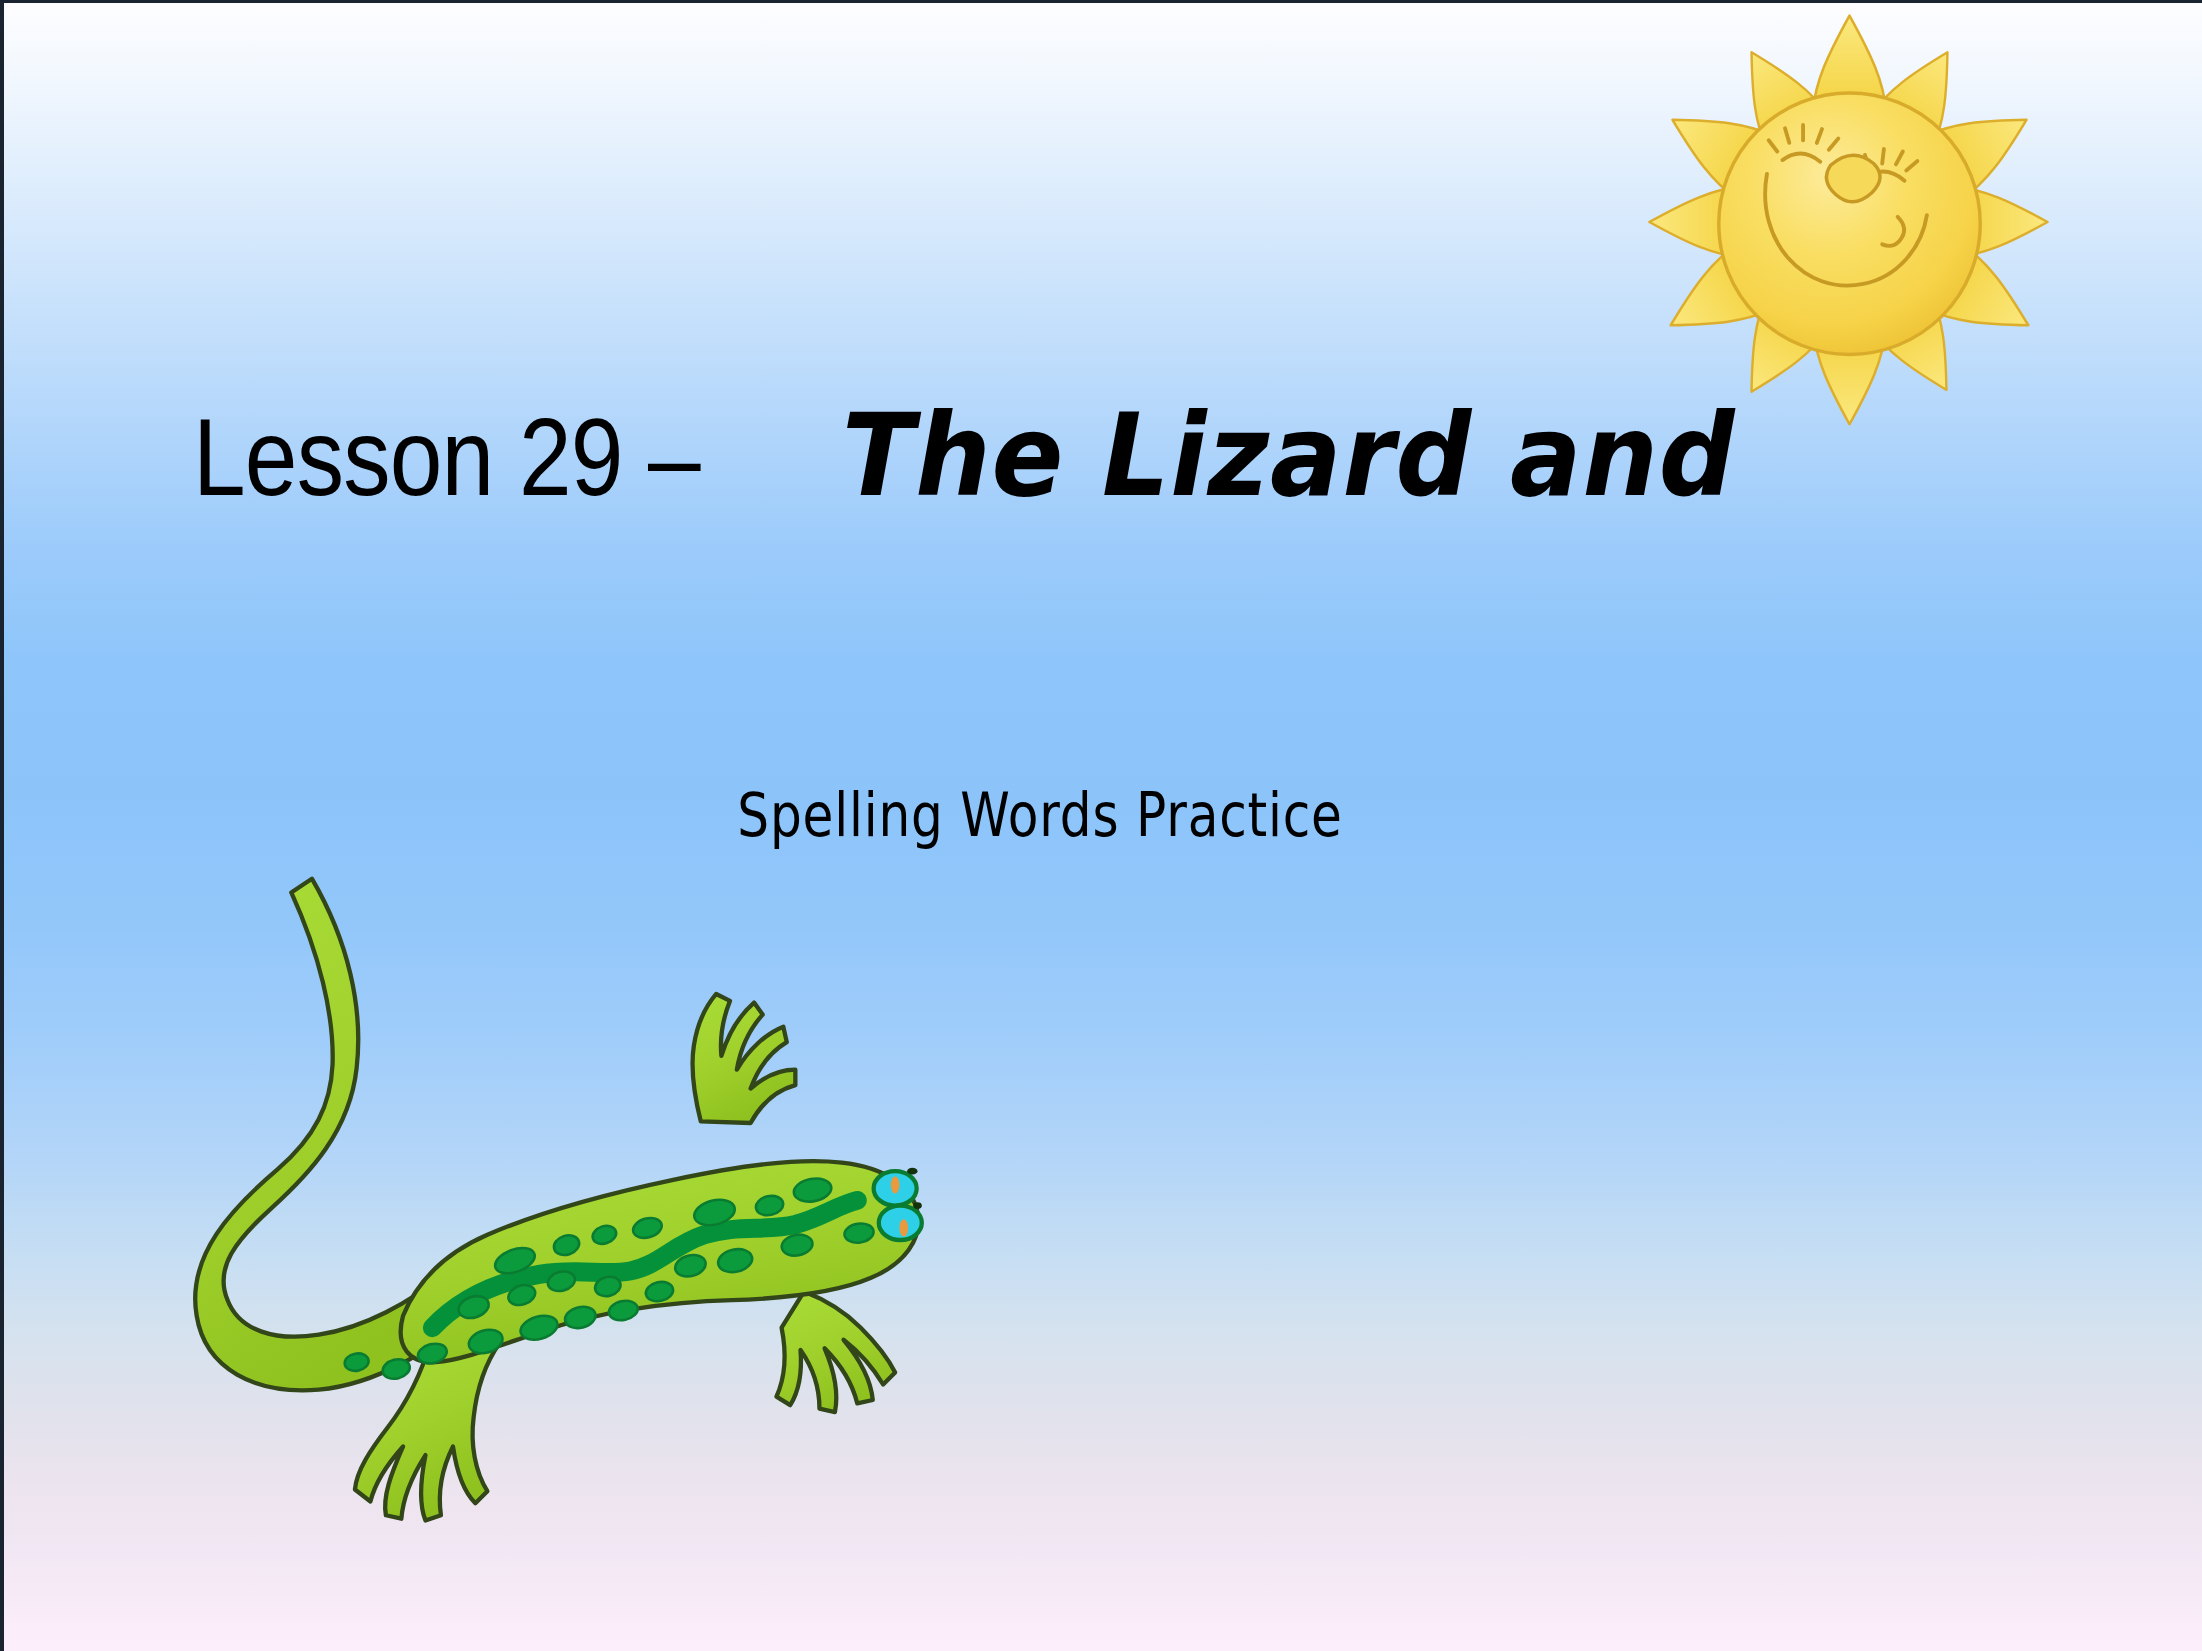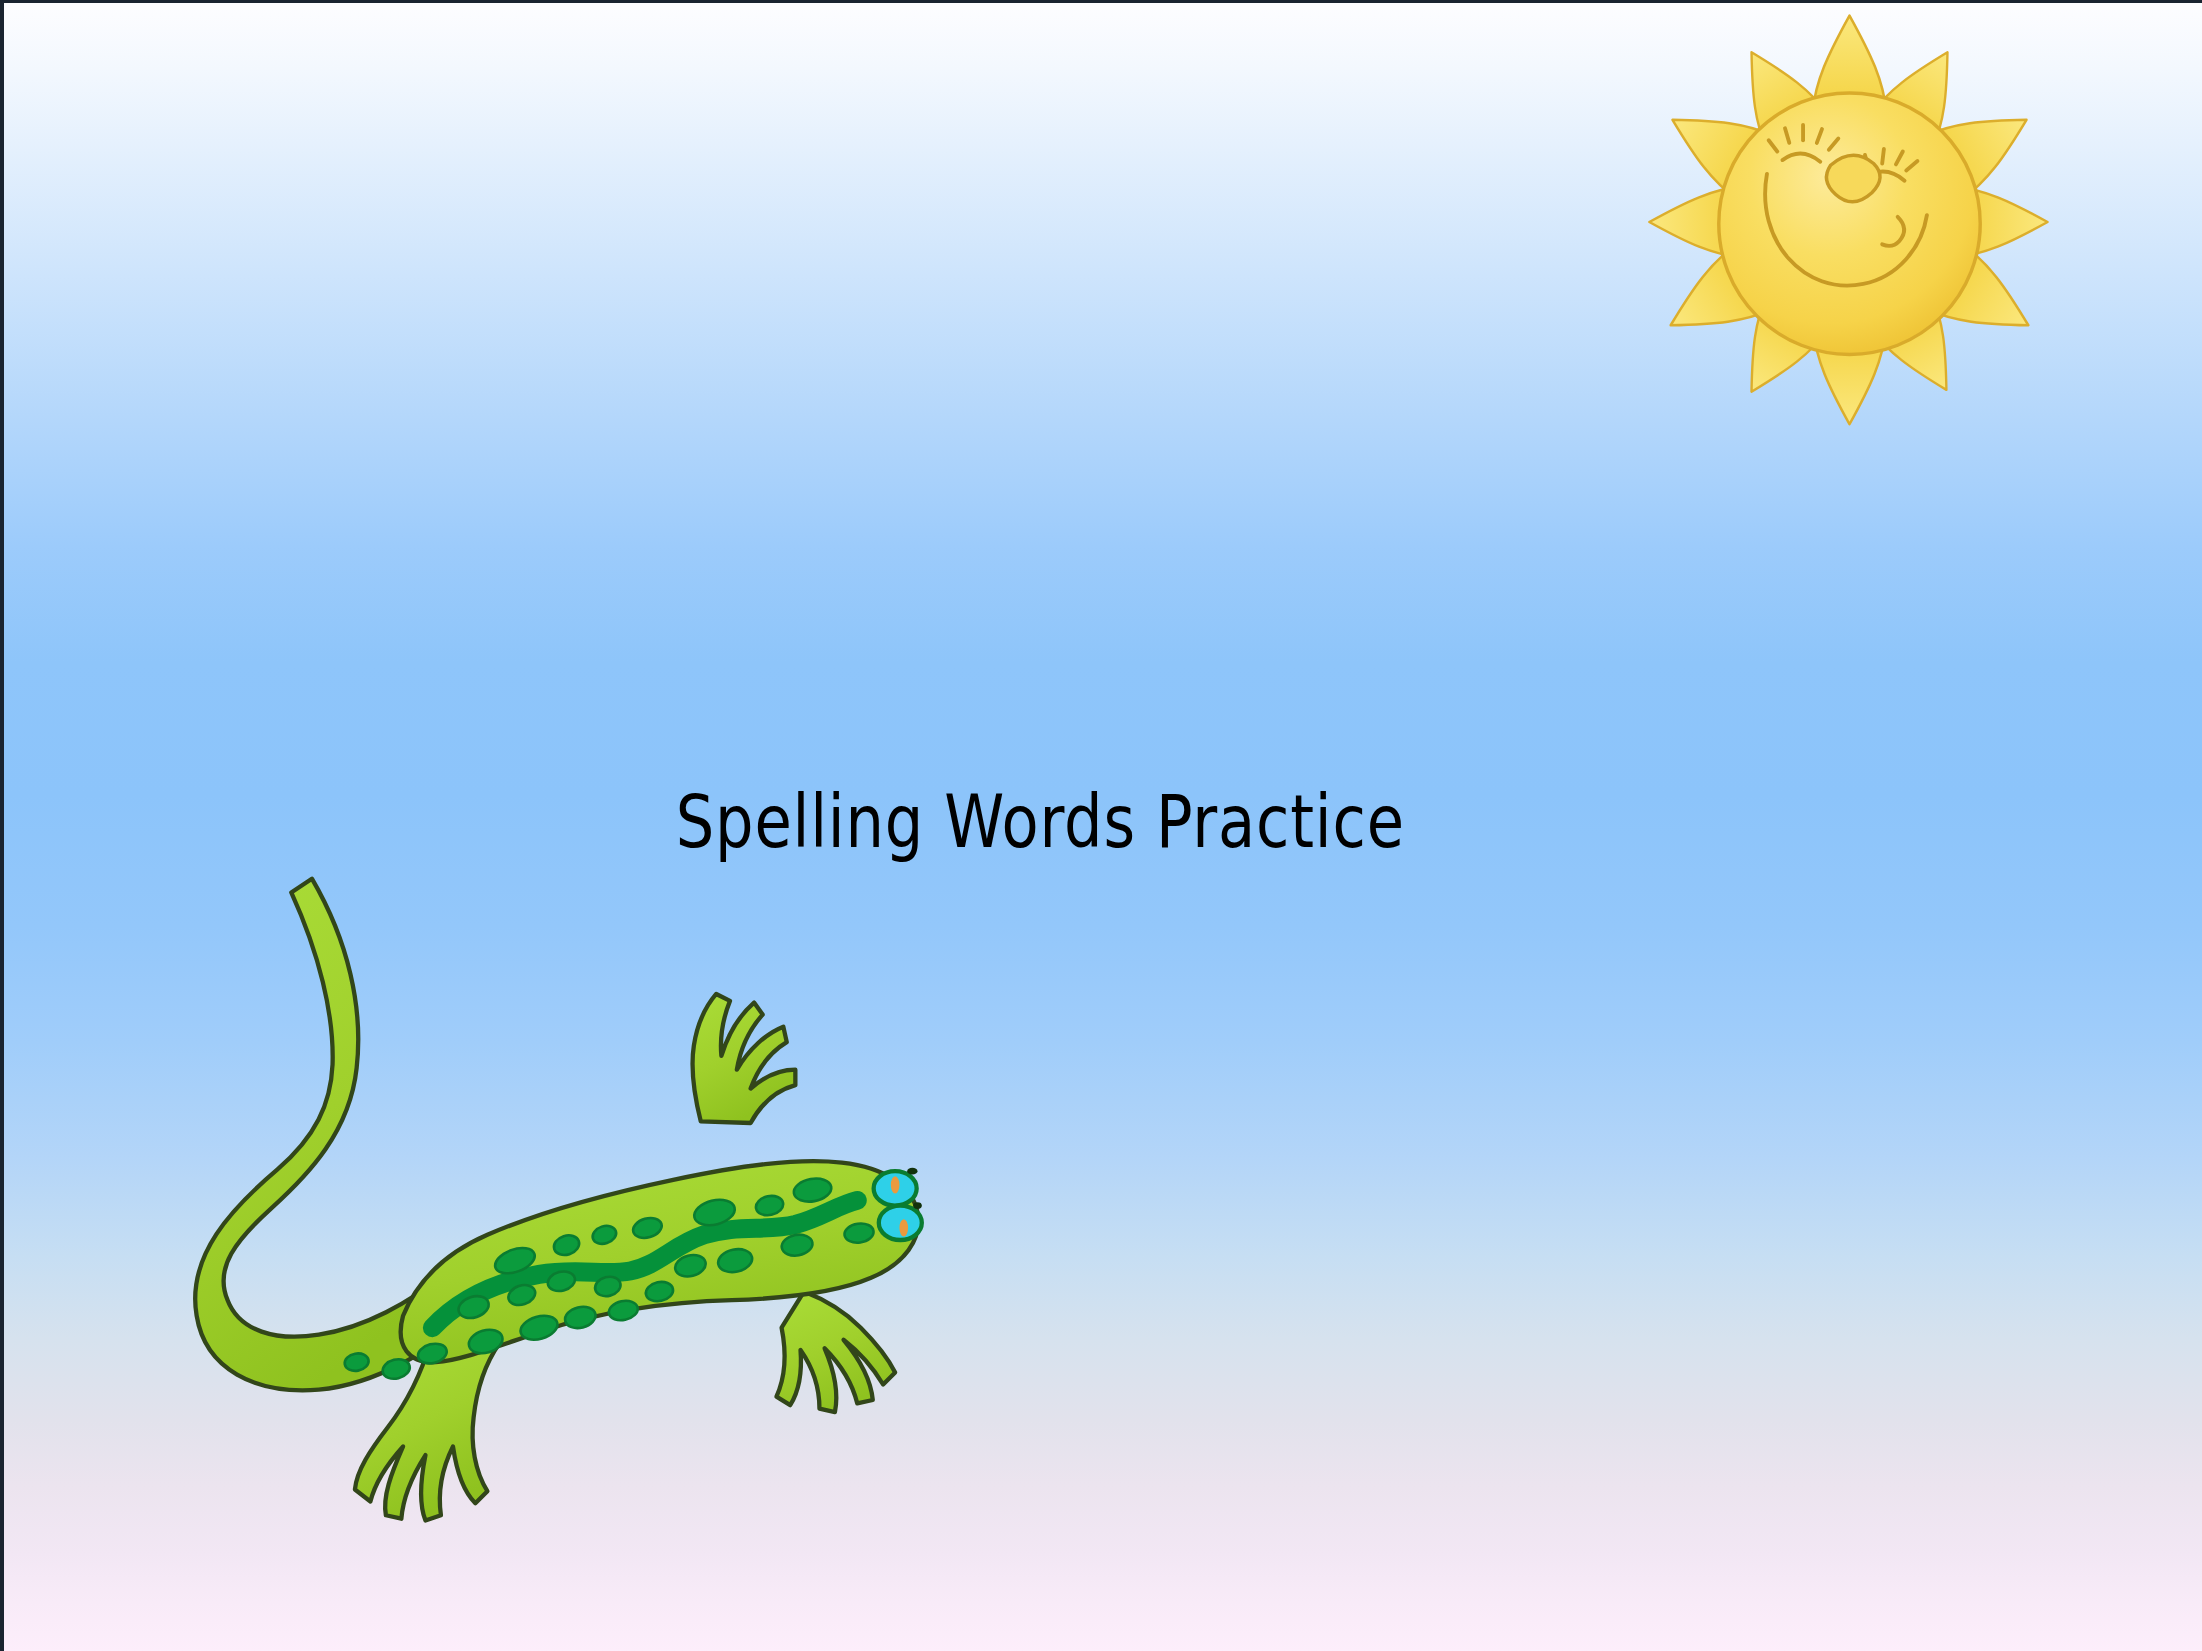--- a/index.html
+++ b/index.html
@@ -78,21 +78,21 @@
   
   #subtitle {
     position: absolute;
     left: 129px;
     top: 779px;
     width: 1944px;
     text-align: center;
     padding-right: 129px;
     box-sizing: border-box;
     font-family: "DejaVu Sans", sans-serif;
-    font-size: 69px;
+    font-size: 57px;
     font-weight: 400;
     letter-spacing: 0.9px;
     color: #000000;
     white-space: nowrap;
   }
   #subtitle span {
     display: inline-block;
     transform: scaleX(0.88) scaleY(1.06);
     transform-origin: center center;
   }
@@ -305,18 +305,19 @@
 
         <g fill="#13320c" stroke="none">
           <ellipse cx="806" cy="358" rx="6" ry="4"></ellipse>
           <ellipse cx="812" cy="398" rx="5" ry="4"></ellipse>
         </g>
       </g>
     </svg>
   </div>
 
   <div id="title-block">
+    <span class="title-line" id="title-line-1"><span class="lesson-label">Lesson 29 –</span><span class="title-gap"></span><span class="story-title">The Lizard and</span></span>
   </div>
 
   <div id="subtitle"><span>Spelling Words Practice</span></div>
 
 </div>
 
 
 </body></html>

